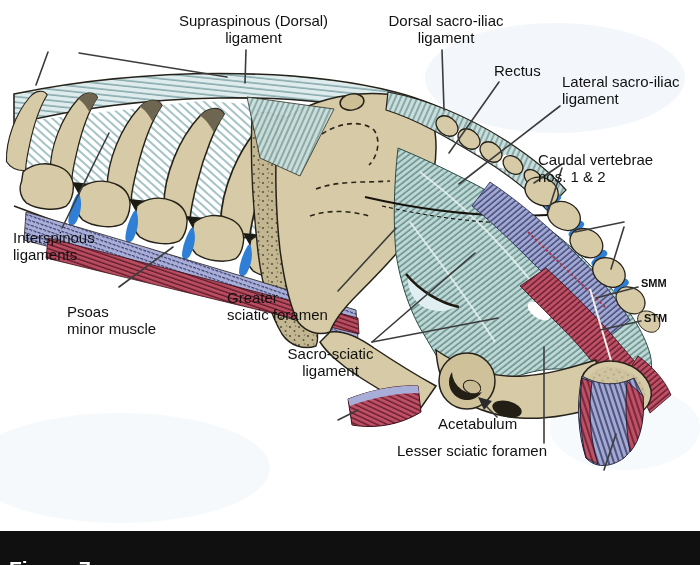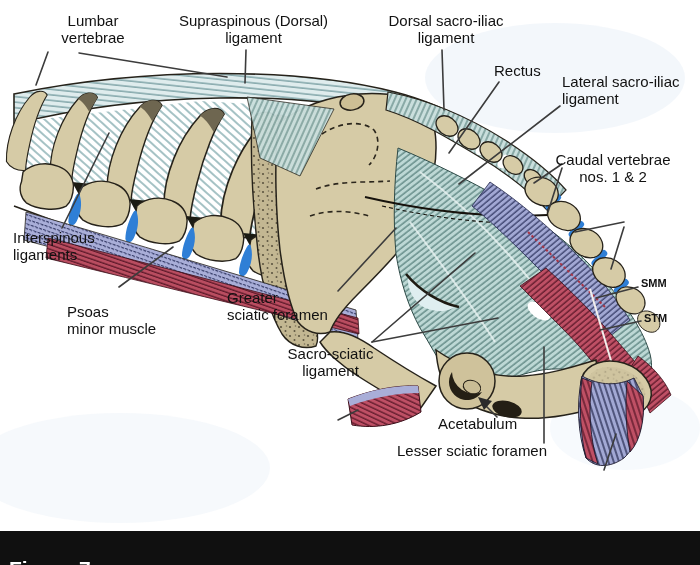--- a/index.html
+++ b/index.html
@@ -7,21 +7,21 @@
     position:relative;width:700px;height:565px;margin:0 auto;
     background:#ffffff;overflow:hidden;
     font-family:"Liberation Sans", sans-serif;
   }
   .art{position:absolute;left:0;top:0;}
   .label{
     position:absolute;color:#111;font-size:15px;line-height:16.5px;
     white-space:pre-line;letter-spacing:0px;
   }
   .label.center{text-align:center;}
-  .label.right{text-align:center;}
+  .label.right{text-align:left;}
   .label.bold{font-weight:bold;font-size:11px;}
   .caption-bar{
     position:absolute;left:0;top:531px;width:700px;height:50px;
     background:#101010;display:flex;align-items:flex-end;
   }
   .caption-bar span{
     color:#fff;font-size:21px;font-weight:bold;padding-left:9px;
   }
   .leader{stroke:#3c3c3c;stroke-width:1.6;fill:none;stroke-linecap:round;}
 </style>
@@ -261,22 +261,20 @@
     <path class="leader" d="M338,420 L358,410"></path>
     <path class="leader" d="M544,443 L544,347"></path>
     <path class="leader" d="M604,470 L616,434"></path>
     <g>
       <path class="leader" d="M497,417 L486,406" stroke-width="2.4"></path>
       <path d="M478,397 L492,401 L484,410 Z" fill="#2b2b2b" stroke="none"></path>
     </g>
   </g>
 </svg>
 
-<div class="label center" style="left:38px;top:13px;width:110px">Lumbar
-vertebrae</div>
 <div class="label center" style="left:166px;top:13px;width:175px">Supraspinous (Dorsal)
 ligament</div>
 <div class="label center" style="left:376px;top:13px;width:140px">Dorsal sacro-iliac
 ligament</div>
 <div class="label" style="left:494px;top:63px">Rectus</div>
 <div class="label" style="left:562px;top:74px;width:135px">Lateral sacro-iliac
 ligament</div>
 <div class="label right" style="left:538px;top:152px;width:150px">Caudal vertebrae
 nos. 1 &amp; 2</div>
 <div class="label bold" style="left:641px;top:275px">SMM</div>

